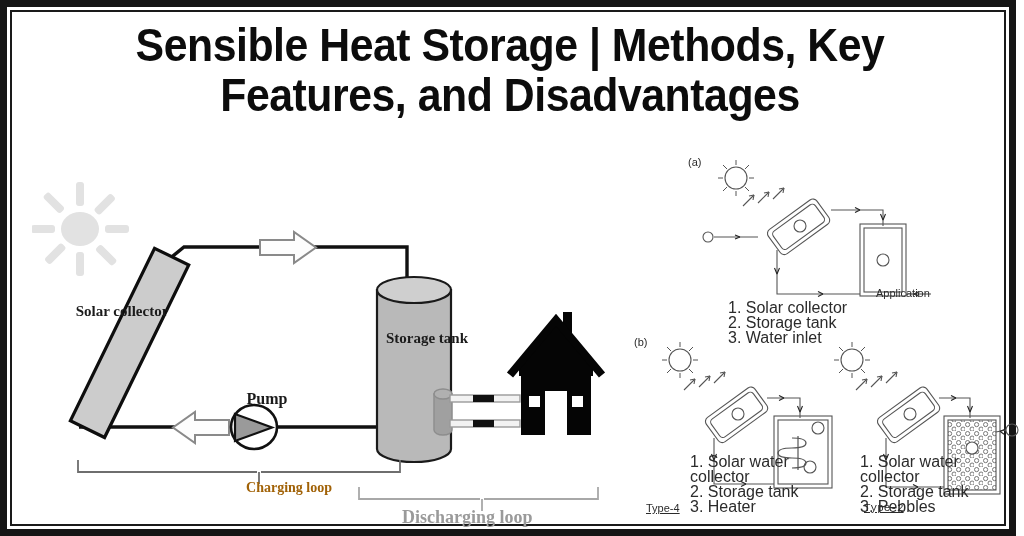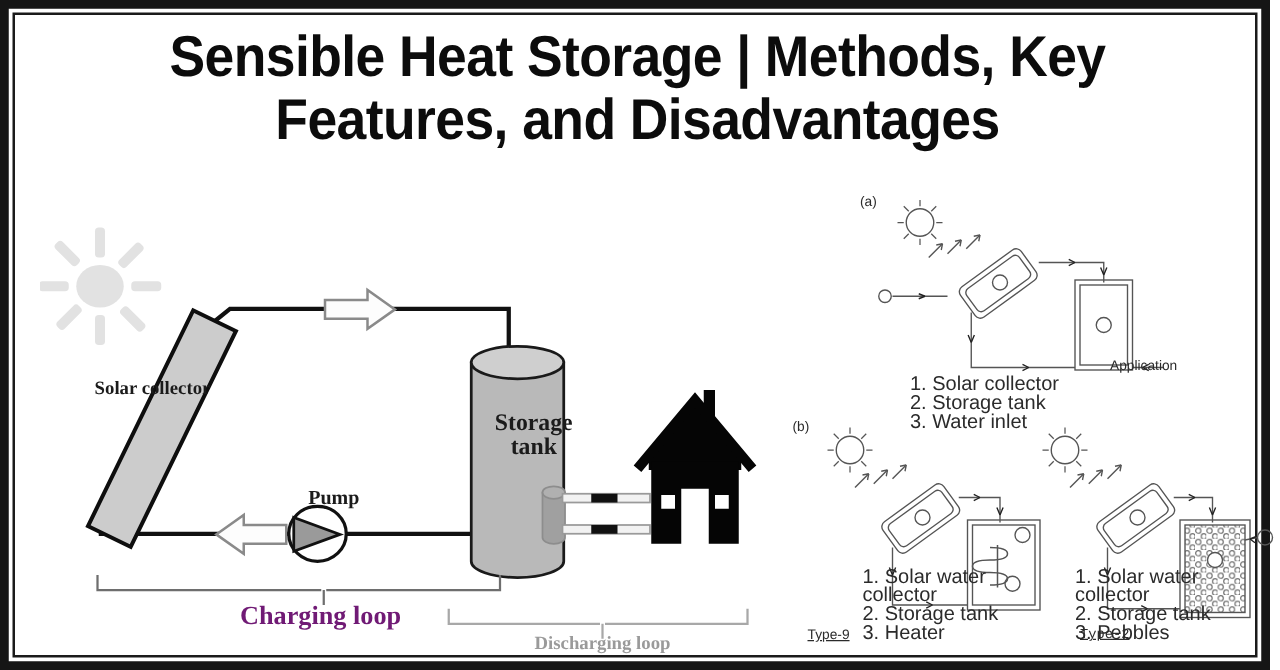--- a/index.html
+++ b/index.html
@@ -43,23 +43,23 @@
     font-family:"Liberation Serif", serif;
     font-size:21px;
     color:#111111;
   }
 
   
   #main-diagram{position:absolute;left:20px;top:150px;width:600px;height:370px;text-decoration:underline;}
   .lbl{position:absolute;font-family:"Liberation Serif", serif;font-weight:bold;color:#1b1b1b;}
   #lbl-solar{left:35px;top:140px;width:110px;text-align:center;font-size:15px;line-height:19px;}
   #lbl-pump{left:200px;top:228px;width:70px;text-align:center;font-size:16px;}
-  #lbl-tank{left:350px;top:167px;width:90px;text-align:center;font-size:19px;line-height:19px;}
-  #lbl-charging{left:160px;top:318px;width:140px;text-align:left;font-size:21px;color:#701a75;}
-  #lbl-discharging{left:370px;top:345px;width:160px;text-align:center;font-size:15px;color:#9a9a9a;}
+  #lbl-tank{left:350px;top:167px;width:90px;text-align:center;font-size:15px;line-height:19px;}
+  #lbl-charging{left:160px;top:318px;width:140px;text-align:right;font-size:14px;color:#a16207;}
+  #lbl-discharging{left:370px;top:345px;width:160px;font-size:18px;color:#9a9a9a;}
 
   
   #panel-a{position:absolute;left:676px;top:142px;width:250px;height:175px;}
   #panel-b1{position:absolute;left:622px;top:320px;width:210px;height:190px;}
   #panel-b2{position:absolute;left:800px;top:320px;width:210px;height:190px;}
 
   .fig-tag{position:absolute;font-family:"Liberation Sans",sans-serif;font-size:11px;color:#2b2b2b;}
   .legend{position:absolute;font-family:"Liberation Sans",sans-serif;font-size:16px;color:#2b2b2b;line-height:15px;white-space:pre-line;}
   .typetag{position:absolute;font-family:"Liberation Sans",sans-serif;font-size:11px;color:#2b2b2b;text-decoration:underline;}
   .applbl{position:absolute;font-family:"Liberation Sans",sans-serif;font-size:11px;color:#2b2b2b;}
@@ -219,21 +219,21 @@
 
         <path d="M 89 96 L 89 140 L 172 140"></path>
         <path d="M 89 120 l -2.5 -6 M 89 120 l 2.5 -6" stroke="#222"></path>
         <path d="M 135 140 l -5 -2.5 M 135 140 l -5 2.5" stroke="#222"></path>
 
         <path d="M 218 140 L 243 140"></path>
         <path d="M 226 140 l 5 -2.5 M 226 140 l 5 2.5" stroke="#222"></path>
       </g>
     </svg>
     <div class="fig-tag" style="left:0px;top:2px;">(a)</div>
-    <div class="applbl" style="left:188px;top:133px;margin-left:12px;">Application</div>
+    <div class="applbl" style="left:188px;top:133px;">Application</div>
     <div class="legend" style="left:40px;top:146px;">1. Solar collector
 2. Storage tank
 3. Water inlet</div>
   </div>
 
   <div id="panel-b1">
     <svg width="210" height="190" viewBox="0 0 210 190">
       <g stroke="#555555" fill="none" stroke-width="1.1">
         <circle cx="46" cy="28" r="11"></circle>
         <g stroke-width="1">
@@ -276,21 +276,21 @@
 
         <path d="M 80 106 L 80 152 L 140 152"></path>
         <path d="M 80 128 l -2.5 -6 M 80 128 l 2.5 -6" stroke="#222"></path>
         <path d="M 112 152 l -5 -2.5 M 112 152 l -5 2.5" stroke="#222"></path>
       </g>
     </svg>
     <div class="fig-tag" style="left:0px;top:4px;">(b)</div>
     <div class="legend" style="left:56px;top:122px;">1. Solar water collector
 2. Storage tank
 3. Heater</div>
-    <div class="typetag" style="left:12px;top:170px;">Type-9</div>
+    <div class="typetag" style="left:12px;top:170px;">Type-4</div>
   </div>
 
   <div id="panel-b2">
     <svg width="210" height="190" viewBox="0 0 210 190">
       <defs>
         <pattern id="pebblepat" width="9" height="9" patternUnits="userSpaceOnUse">
           <circle cx="2.6" cy="2.6" r="2.1" fill="none" stroke="#6a6a6a" stroke-width="0.9"></circle>
           <circle cx="7.1" cy="7.1" r="2.1" fill="none" stroke="#6a6a6a" stroke-width="0.9"></circle>
         </pattern>
       </defs>

